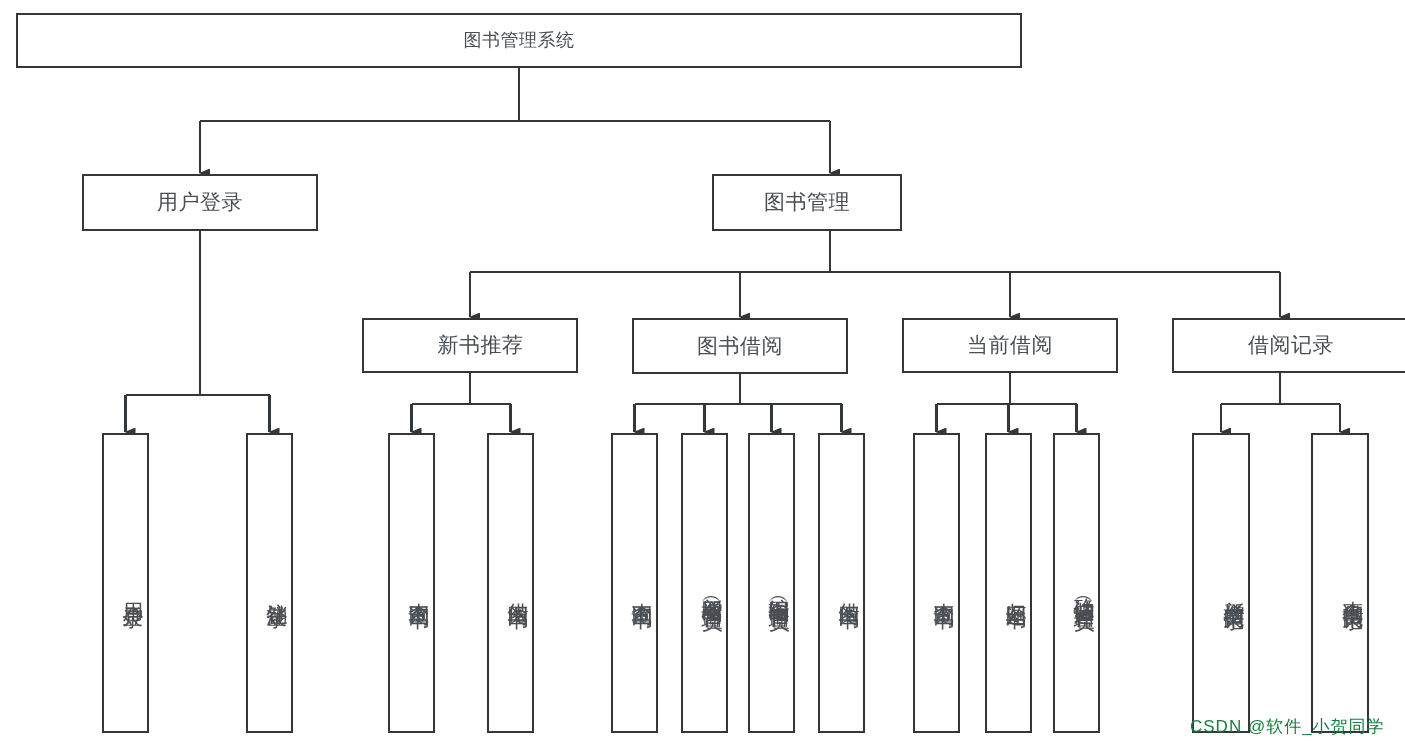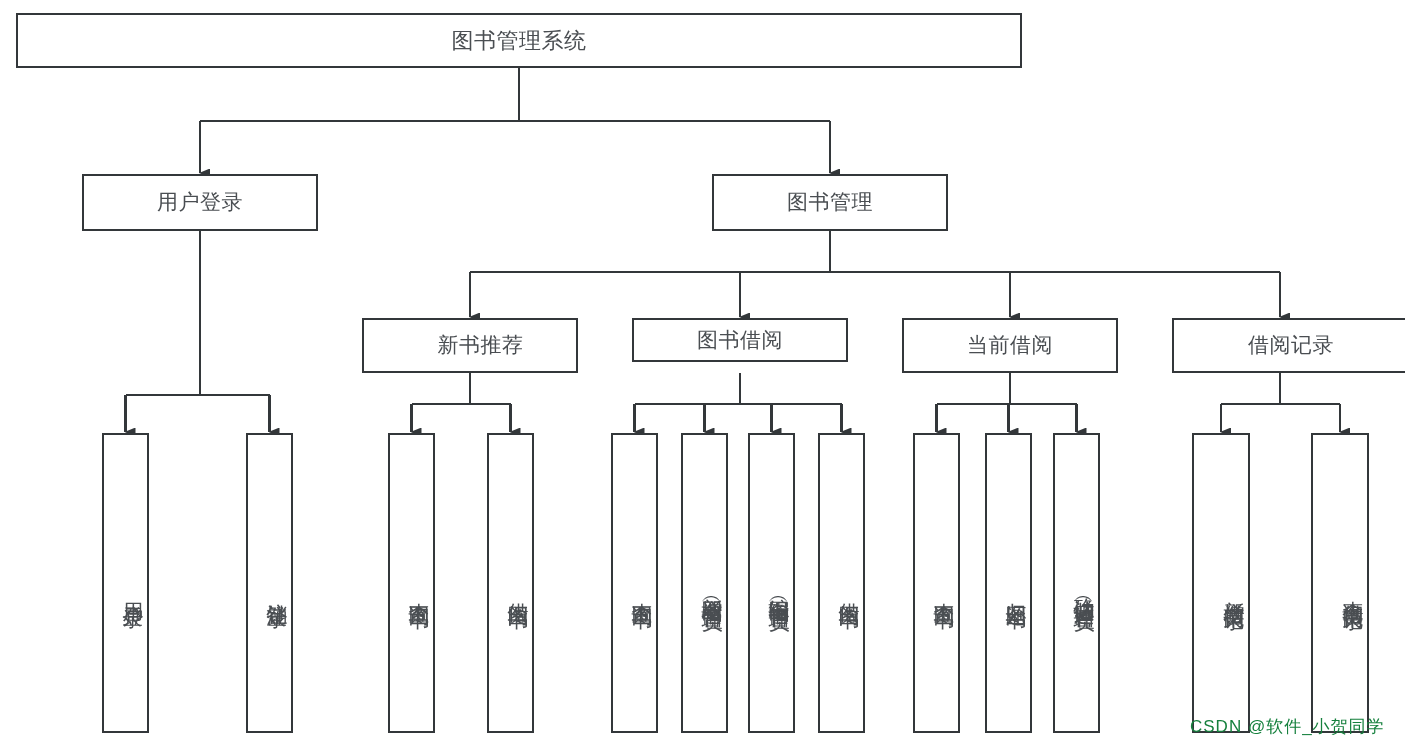--- a/index.html
+++ b/index.html
@@ -34,21 +34,21 @@
     justify-content: center;
     color: #4a4e52;
     letter-spacing: 0.5px;
   }
   .node.horizontal {
     font-size: 21px;
     line-height: 1.15;
     white-space: nowrap;
   }
   .node.root {
-    font-size: 22px;
+    font-size: 18px;
   }
   .node.vertical {
     writing-mode: vertical-rl;
     text-orientation: upright;
     font-size: 21px;
     line-height: 1.32;
     padding-top: 14px;
     align-items: flex-start;
     justify-content: center;
     letter-spacing: 2px;
@@ -115,27 +115,27 @@
       </g>
   </svg>
 
   <div id="nodes-layer">
       <div class="node horizontal root" style="left: 16px; top: 13px; width: 1006px; height: 55px;">
         <span class="hlabel">图书管理系统</span>
       </div>
       <div class="node horizontal" style="left: 82px; top: 174px; width: 236px; height: 57px;">
         <span class="hlabel">用户登录</span>
       </div>
-      <div class="node horizontal" style="left: 712px; top: 174px; width: 236px; height: 57px;">
+      <div class="node horizontal" style="left: 712px; top: 174px; width: 190px; height: 57px;">
         <span class="hlabel">图书管理</span>
       </div>
       <div class="node horizontal" style="left: 362px; top: 318px; width: 216px; height: 55px; padding-left: 21px;">
         <span class="hlabel">新书推荐</span>
       </div>
-      <div class="node horizontal" style="left: 632px; top: 318px; width: 216px; height: 44px;">
+      <div class="node horizontal" style="left: 632px; top: 318px; width: 216px; height: 56px;">
         <span class="hlabel">图书借阅</span>
       </div>
       <div class="node horizontal" style="left: 902px; top: 318px; width: 216px; height: 55px; text-align: center;">
         <span class="hlabel">当前借阅</span>
       </div>
       <div class="node horizontal" style="left: 1172px; top: 318px; width: 238px; height: 55px;">
         <span class="hlabel">借阅记录</span>
       </div>
       <div class="node vertical" style="left: 102px; top: 433px; width: 47px; height: 300px;">
         <span class="vlabel">用户登录</span>

